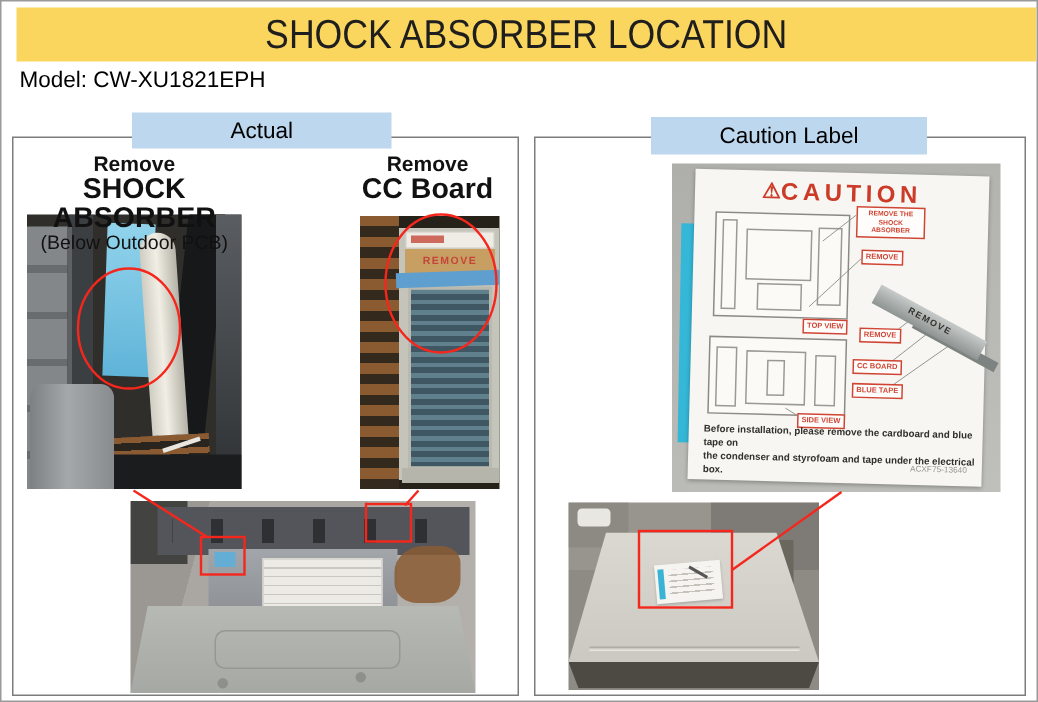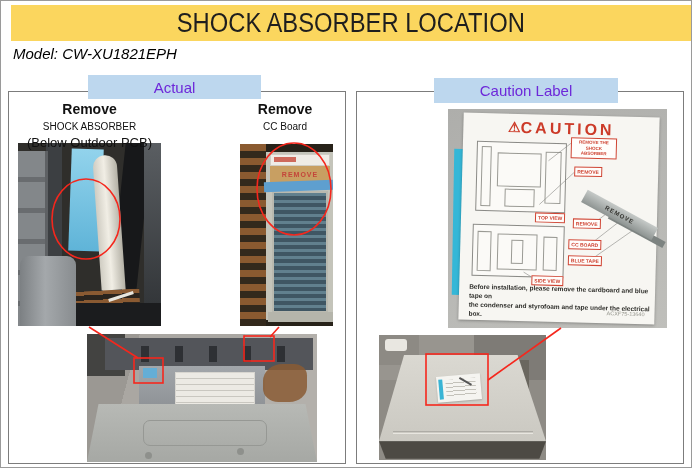--- a/index.html
+++ b/index.html
@@ -4,34 +4,34 @@
 <style>
   html,body{margin:0;padding:0;background:#d9d9d9;font-family:"Liberation Sans",sans-serif;}
   #page{position:relative;width:692px;height:468px;background:#ffffff;border:1px solid #9a9a9a;box-sizing:border-box;overflow:hidden;}
   .abs{position:absolute;box-sizing:border-box;}
 
   
   #title-bar{left:10px;top:4px;width:680px;height:36px;background:var(--title-bg,#FBD65E);
              display:flex;align-items:center;justify-content:center;}
   #title-bar .title-text{display:inline-block;transform:scaleX(.88);font-size:27px;font-weight:500;
              color:#1e1e1e;letter-spacing:0px;white-space:nowrap;}
-  #model-label{left:12px;top:44px;font-size:15px;color:#000;font-style:italic;}
+  #model-label{left:12px;top:44px;font-size:15px;color:#000;}
 
   
   .panel{border:1.5px solid var(--panel-border,#7c7c7c);background:#fff;}
   #panel-left{left:7px;top:90px;width:338px;height:373px;}
   #panel-right{left:355px;top:90px;width:328px;height:373px;}
   .banner{background:var(--banner-bg,#BDD7EE);display:flex;align-items:center;justify-content:center;
-          font-size:15px;color:#6d28d9;z-index:3;}
+          font-size:15px;color:#000000;z-index:3;}
   #banner-actual{left:87px;top:74px;width:173px;height:24px;}
   #banner-caution{left:433px;top:77px;width:184px;height:25px;}
 
   .col-head{text-align:center;color:#111;z-index:2;}
   .col-head .l1{font-size:14px;font-weight:bold;line-height:16px;}
-  .col-head .l2{font-size:10px;font-weight:normal;line-height:19px;}
+  .col-head .l2{font-size:19px;font-weight:bold;line-height:19px;}
   .col-head .l3{font-size:13px;font-weight:normal;line-height:13px;}
   #col-head-1{left:12px;top:100px;width:153px;}
   #col-head-2{left:225px;top:100px;width:118px;}
 
   
   #photo-shock{left:17px;top:142px;width:143px;height:183px;background:#2f2e2b;overflow:hidden;}
   .ps-top{left:0;top:0;width:143px;height:26px;background:linear-gradient(90deg,#76890f0 0,#7689a0 0 12px,#23242a 12px 34px,#8fa3b5 34px 44px,#1c1d22 44px 92px,#454d58 92px 112px,#14161a 112px);}
   .ps-left2{left:28px;top:0;width:16px;height:183px;background:#3c3f42;}
   .ps-bracket{left:0;top:8px;width:30px;height:175px;background:
       repeating-linear-gradient(180deg,#83878a 0 26px,#696c6f 26px 31px);border-right:3px solid #5e6164;}

